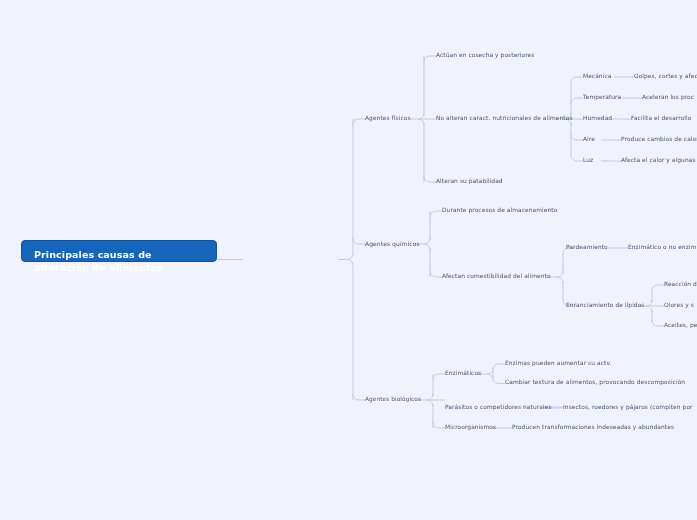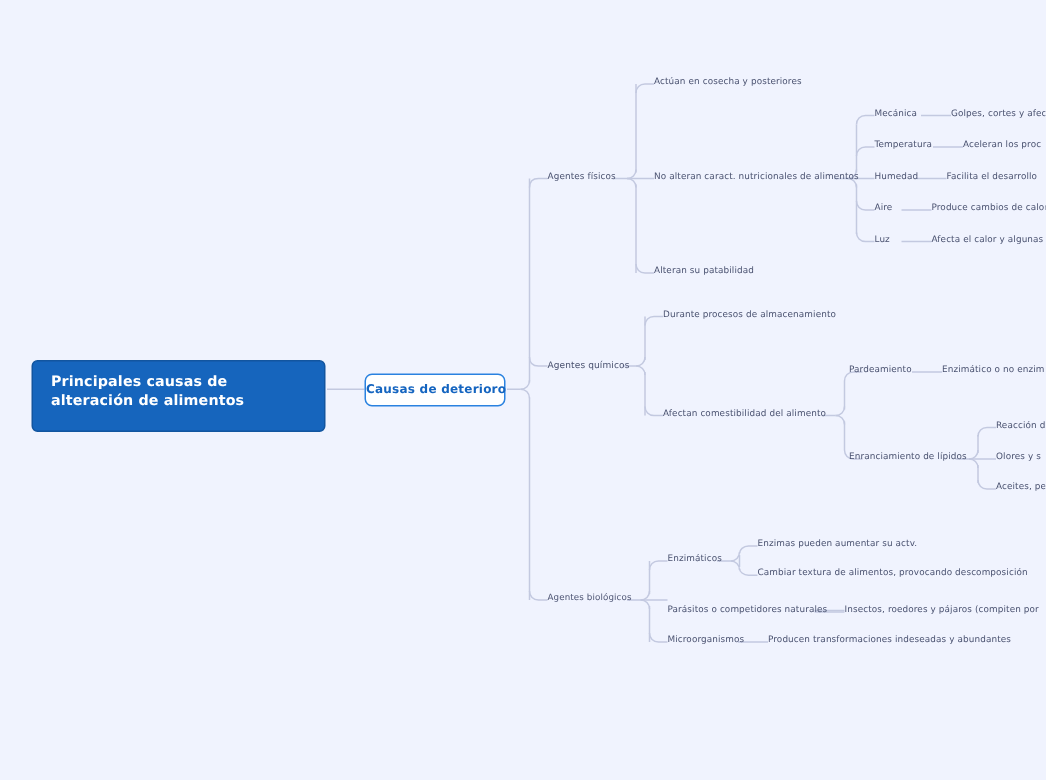--- a/index.html
+++ b/index.html
@@ -31,21 +31,21 @@
   .node {
     position: absolute;
     white-space: nowrap;
     box-sizing: border-box;
   }
   
   .node-root {
     left: 21px;
     top: 240px;
     width: 196px;
-    height: 48px;
+    height: 22px;
     background: #1665bd;
     border: 1px solid #12559f;
     border-radius: 4px;
     color: #ffffff;
     font-size: 9.5px;
     font-weight: bold;
     line-height: 12.5px;
     padding: 8px 10px 0 12px;
     white-space: normal;
     letter-spacing: .1px;
@@ -164,23 +164,20 @@
       <path d="M543,408 L563,408"></path>
 
       <path d="M492,428 L512,428"></path>
     </g>
   </svg>
 
   <div class="node node-root">
     <span>Principales causas de alteración de alimentos</span>
   </div>
 
-  <div class="node node-l1">
-    <span>Causas de deterioro</span>
-  </div>
 
   <div class="node node-txt" style="left:365px; top:114px;">
     <span>Agentes físicos</span>
   </div>
   <div class="node node-txt" style="left:436px; top:51px;">
     <span>Actúan en cosecha y posteriores</span>
   </div>
   <div class="node node-txt" style="left:436px; top:114px;">
     <span>No alteran caract. nutricionales de alimentos</span>
   </div>

